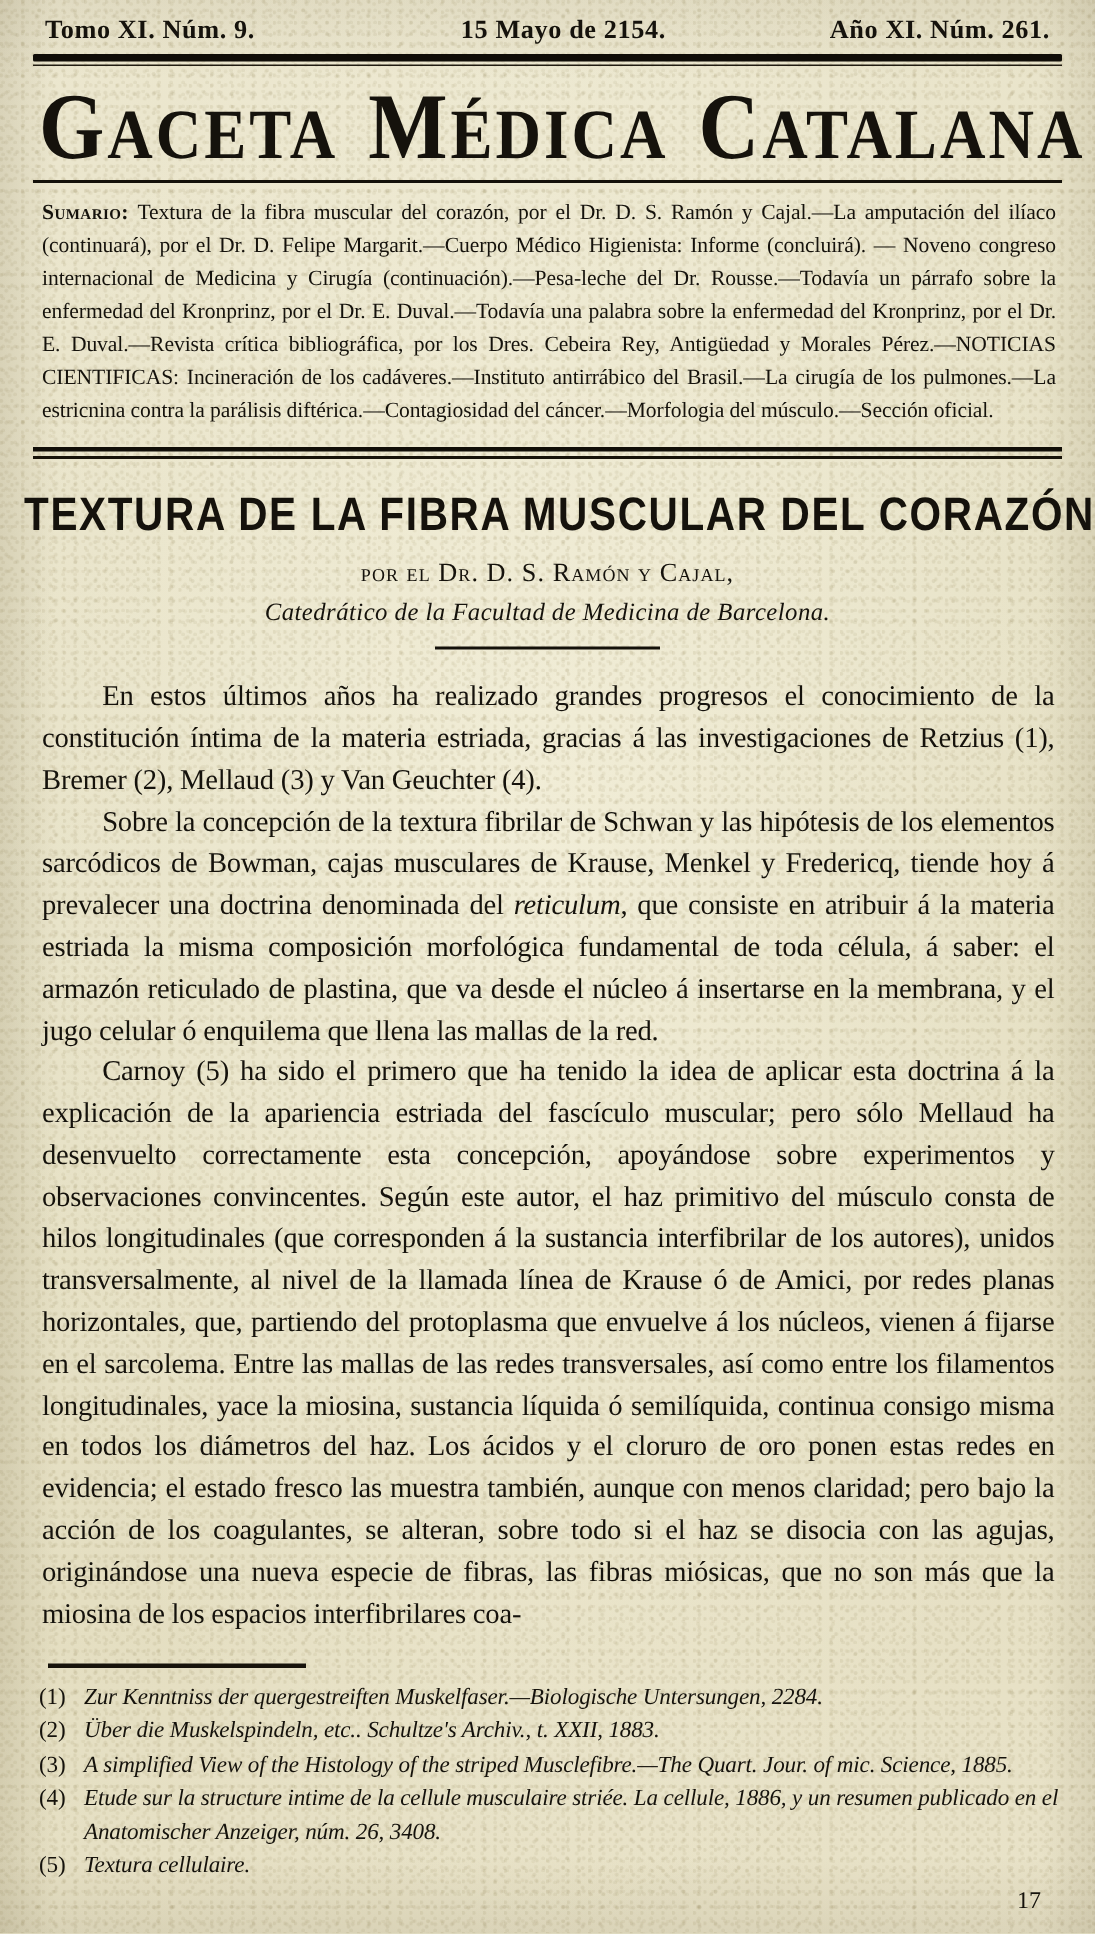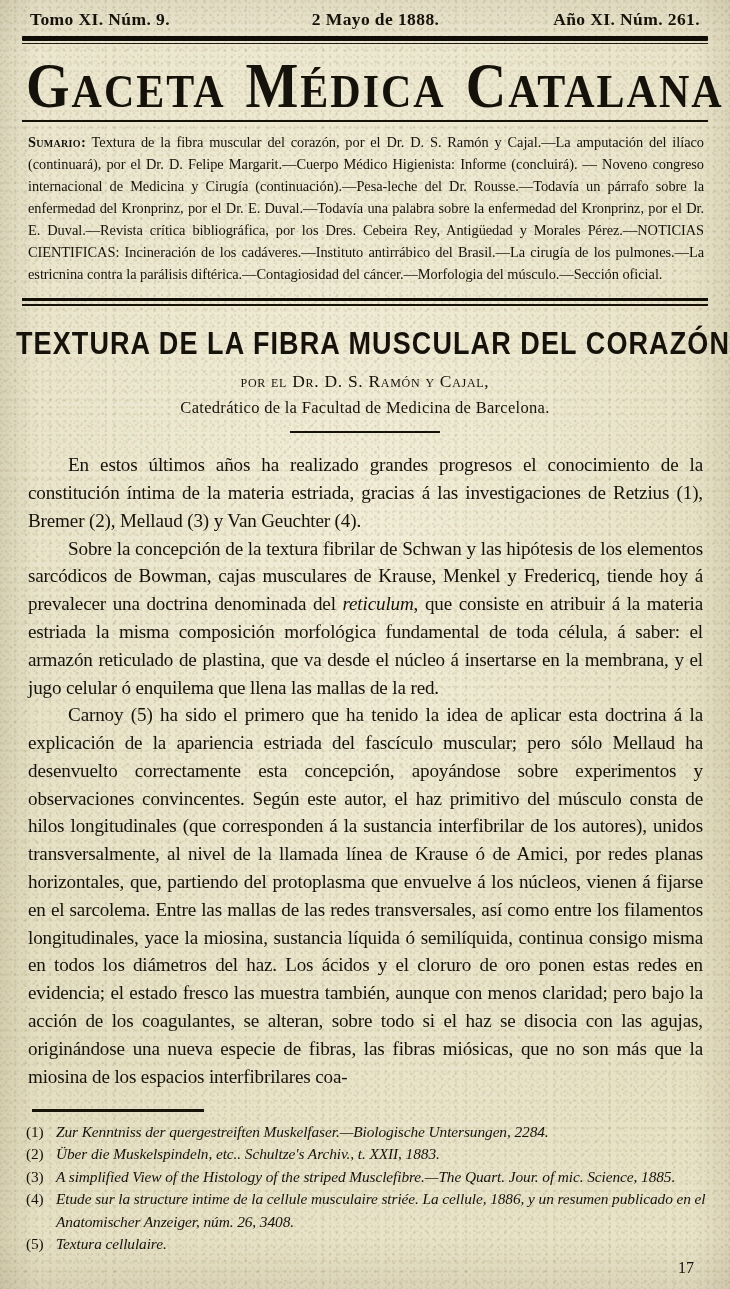--- a/index.html
+++ b/index.html
@@ -108,20 +108,21 @@
     text-align: center;
     font-family: "Liberation Serif", "DejaVu Serif", serif;
     font-size: 17.5px;
     font-variant: small-caps;
     letter-spacing: 0.7px;
     padding: 17px 0 0 0;
   }
   .affil {
     text-align: center;
     font-family: "Liberation Serif", "DejaVu Serif", serif;
+    font-style: italic;
     font-size: 16.5px;
     letter-spacing: 0.3px;
     padding: 6px 0 0 0;
   }
   .shortrule {
     width: 150px;
     height: 2.5px;
     background: #14110a;
     margin: 13px auto 0 auto;
   }
@@ -168,21 +169,21 @@
   }
 </style>
 </head>
 <body>
 
 <div class="page">
   <div class="inner">
 
     <div class="issueline">
       <span class="left">Tomo XI. Núm. 9.</span>
-      <span class="mid">2 Mayo de 1888.</span>
+      <span class="mid">15 Mayo de 2154.</span>
       <span class="right">Año XI. Núm. 261.</span>
     </div>
 
     <div class="rule-thick"></div>
     <div class="rule-hair"></div>
 
     <div class="masthead">
       <span class="word"><span class="cap">G</span><span class="sm">ACETA</span></span><span class="word"><span class="cap">M</span><span class="sm">ÉDICA</span></span><span class="word"><span class="cap">C</span><span class="sm">ATALANA</span></span>
     </div>
 

